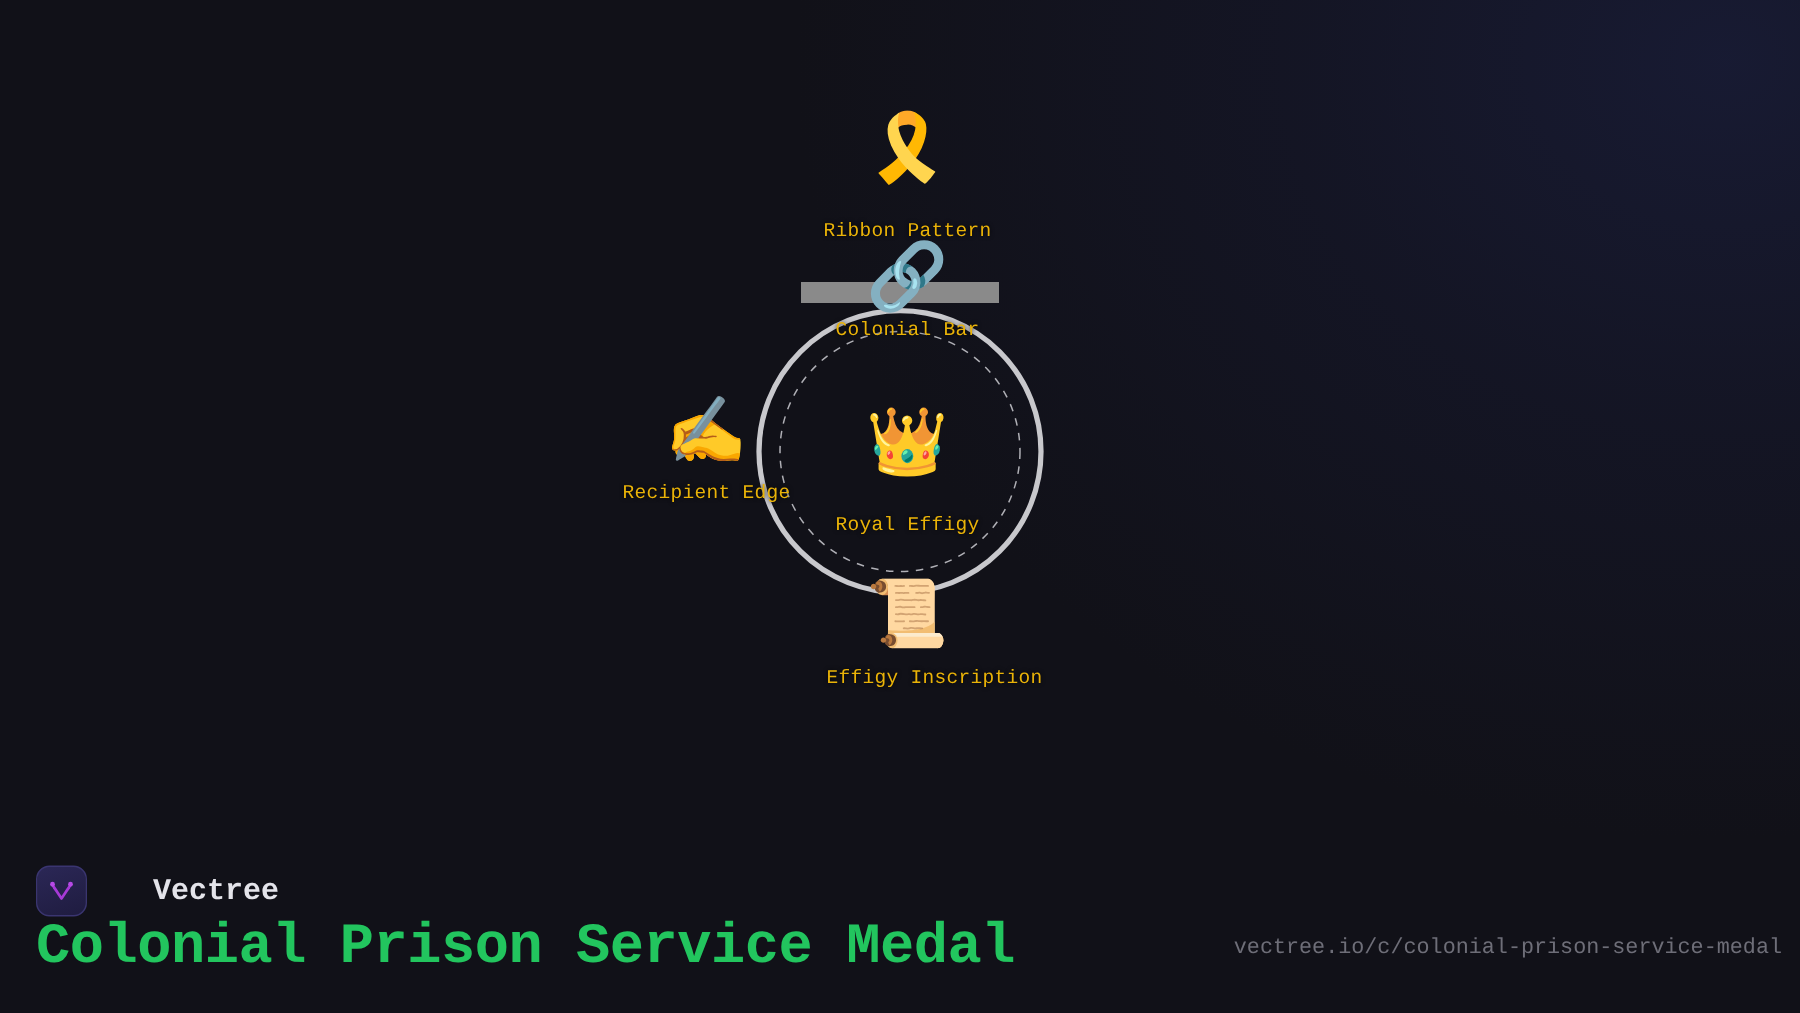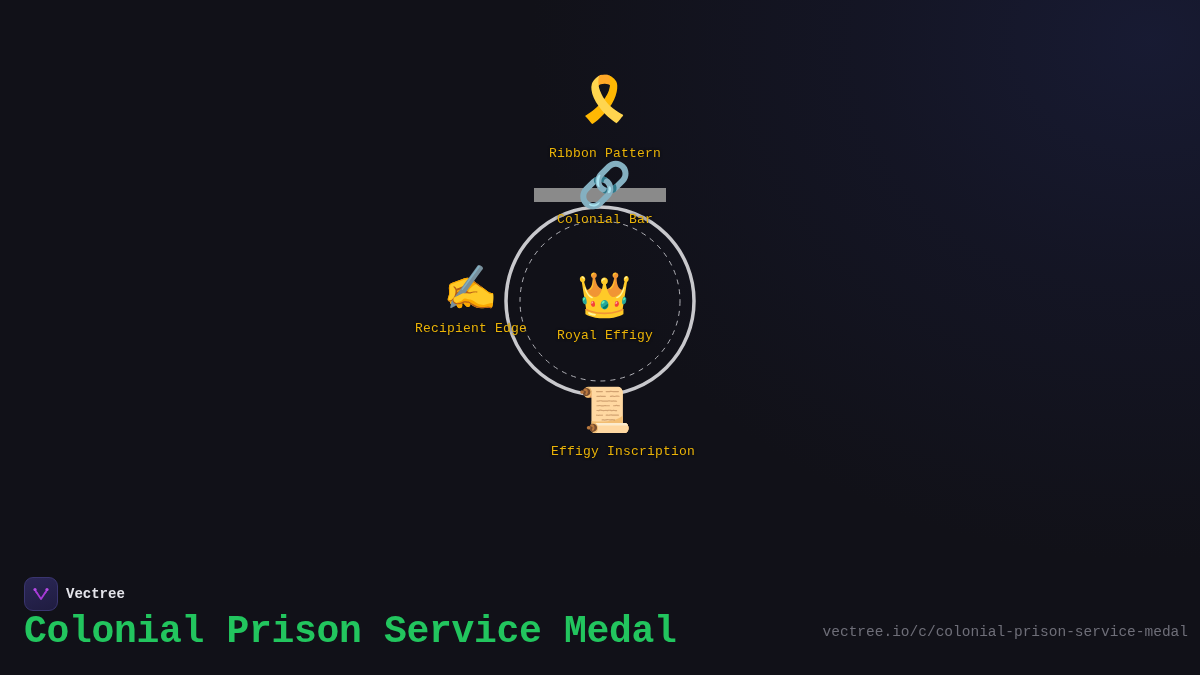--- a/index.html
+++ b/index.html
@@ -63,23 +63,24 @@
       width: 32px;
       height: 32px;
       border-radius: 9px;
       background: linear-gradient(160deg, #2b2756 0%, #1f1c40 100%);
       border: 1px solid #3a3570;
       display: flex;
       align-items: center;
       justify-content: center;
     }
     .brand-name {
-      font-size: 14px;
+      font-size: 20px;
       font-weight: bold;
       color: #e4e4ea;
+      margin-left: 36px;
     }
     .title {
       position: absolute;
       left: 24px;
       top: 610px;
       font-size: 38px;
       font-weight: bold;
       color: #22c55e;
       white-space: nowrap;
       letter-spacing: -0.3px;
@@ -115,21 +116,21 @@
     <span class="label" style="margin-top:2px;">Colonial Bar</span>
   </div>
 
   <div class="part" style="left:471px; top:263px;">
     <span class="emoji">✍️</span>
     <span class="label" style="margin-top:8px;">Recipient Edge</span>
   </div>
 
   <div class="part" style="left:605px; top:270px;">
     <span class="emoji">👑</span>
-    <span class="label" style="margin-top:8px;">Royal Effigy</span>
+    <span class="label" style="margin-top:22px;">Royal Effigy</span>
   </div>
 
   <div class="part" style="left:623px; top:385px;">
     <span class="emoji" style="margin-left:-36px;">📜</span>
     <span class="label" style="margin-top:9px;">Effigy Inscription</span>
   </div>
 </div>
 
 <div class="footer-brand">
   <div class="logo">

